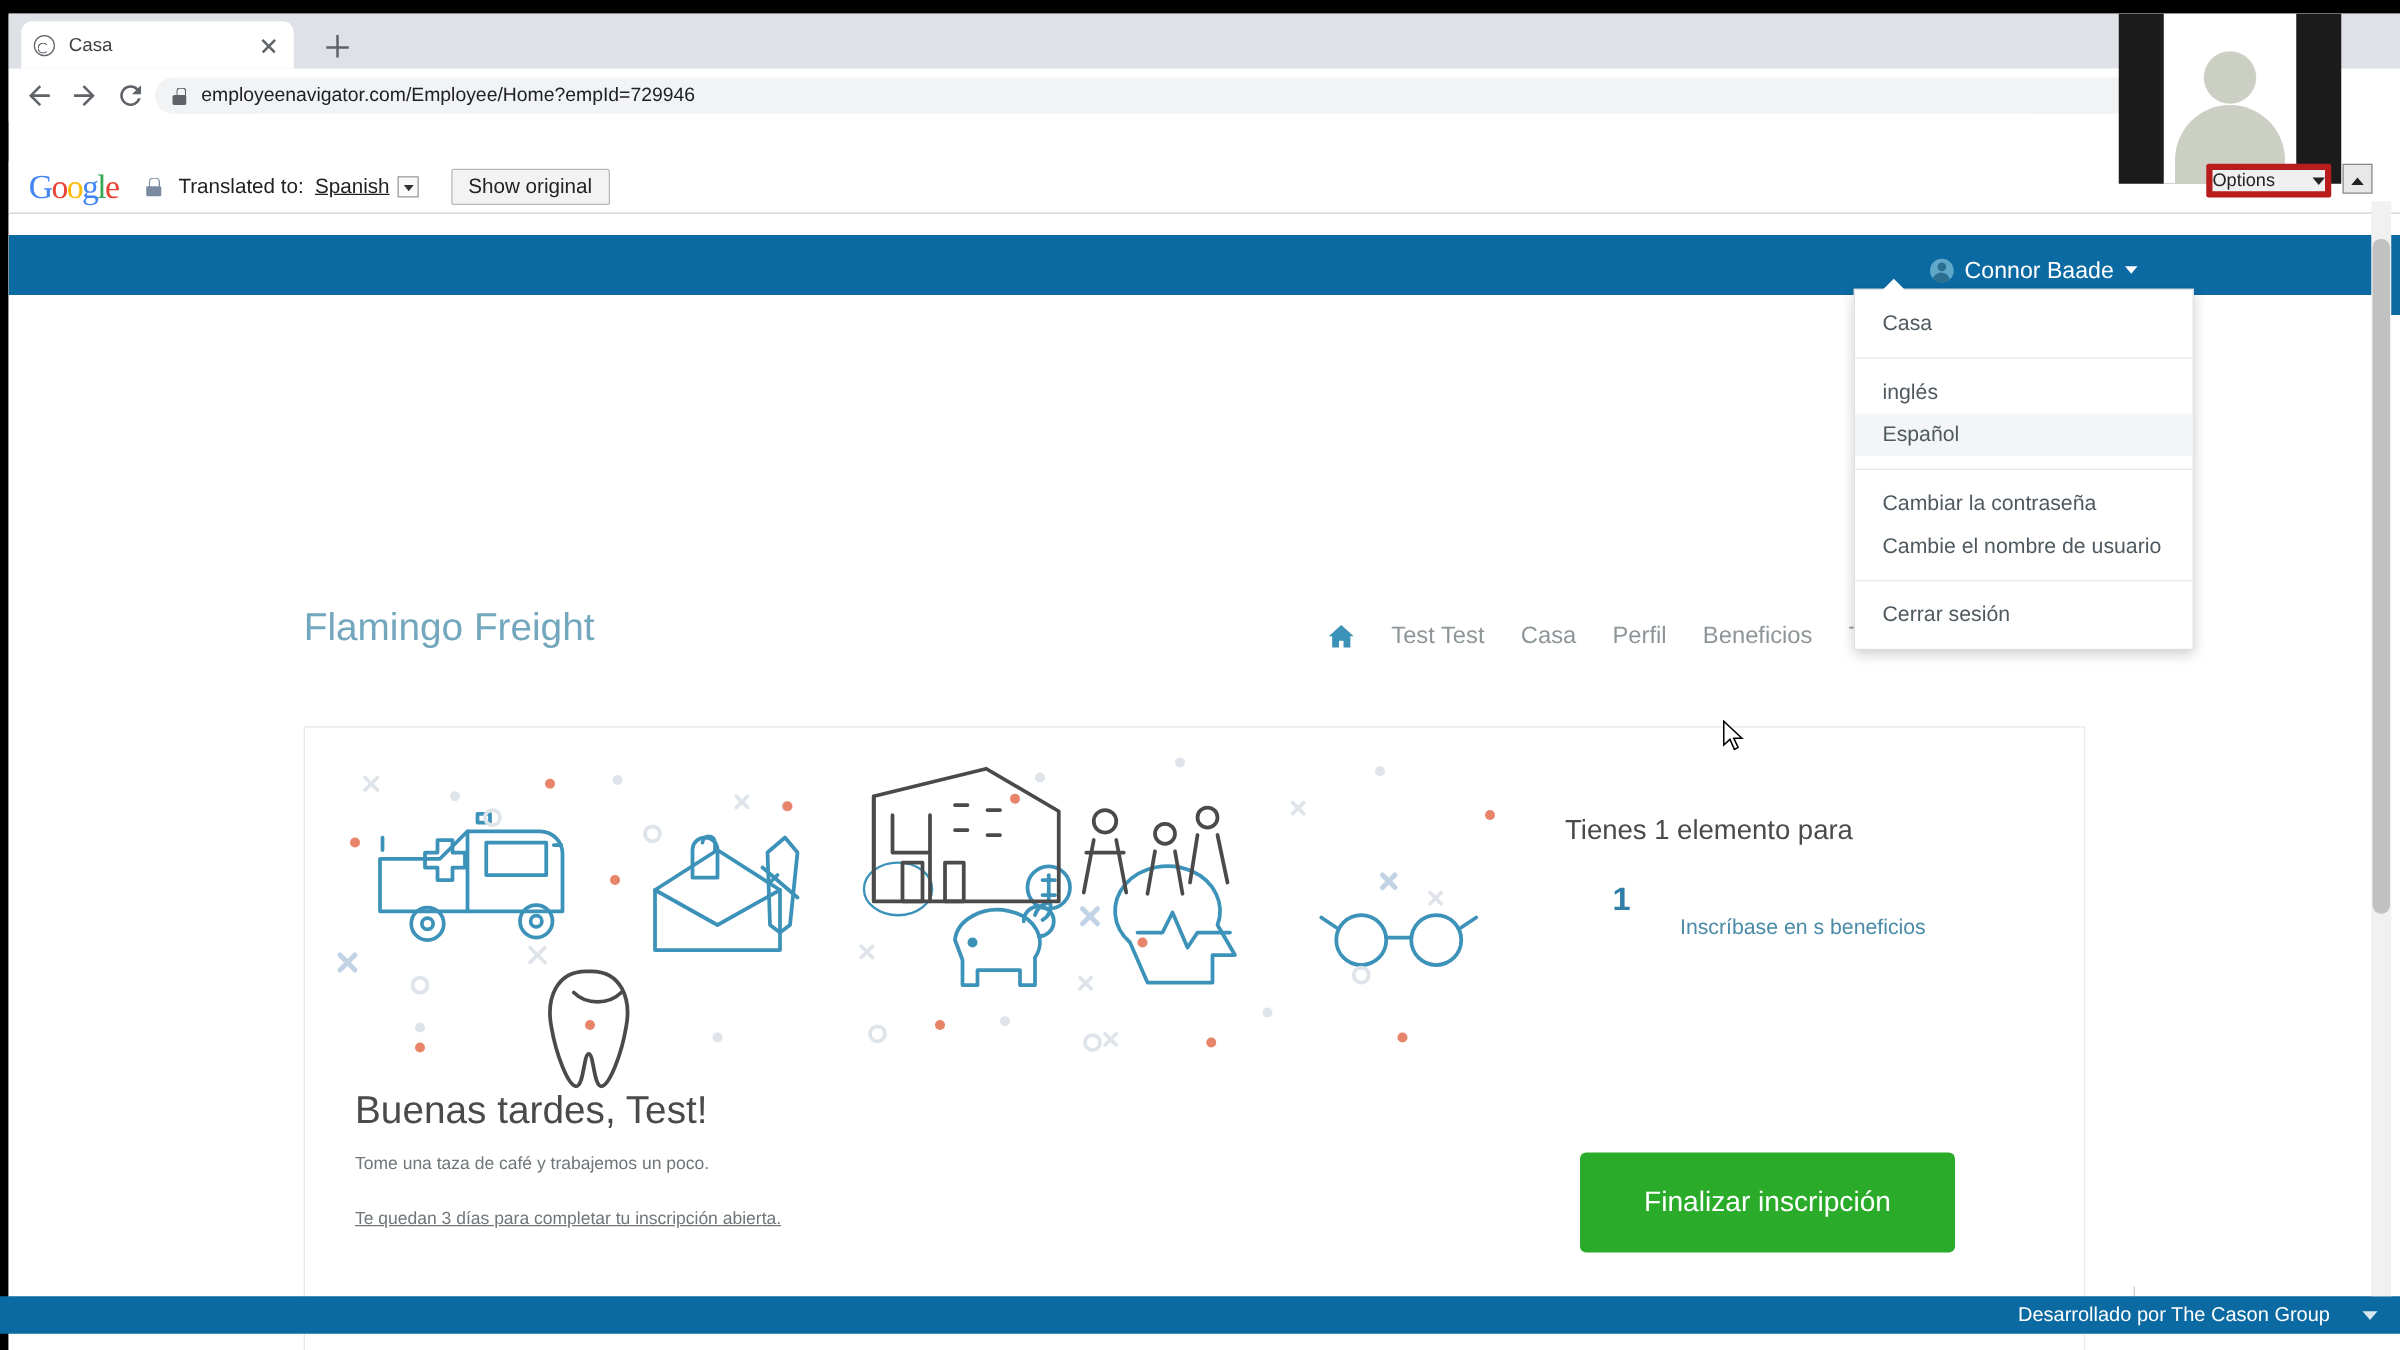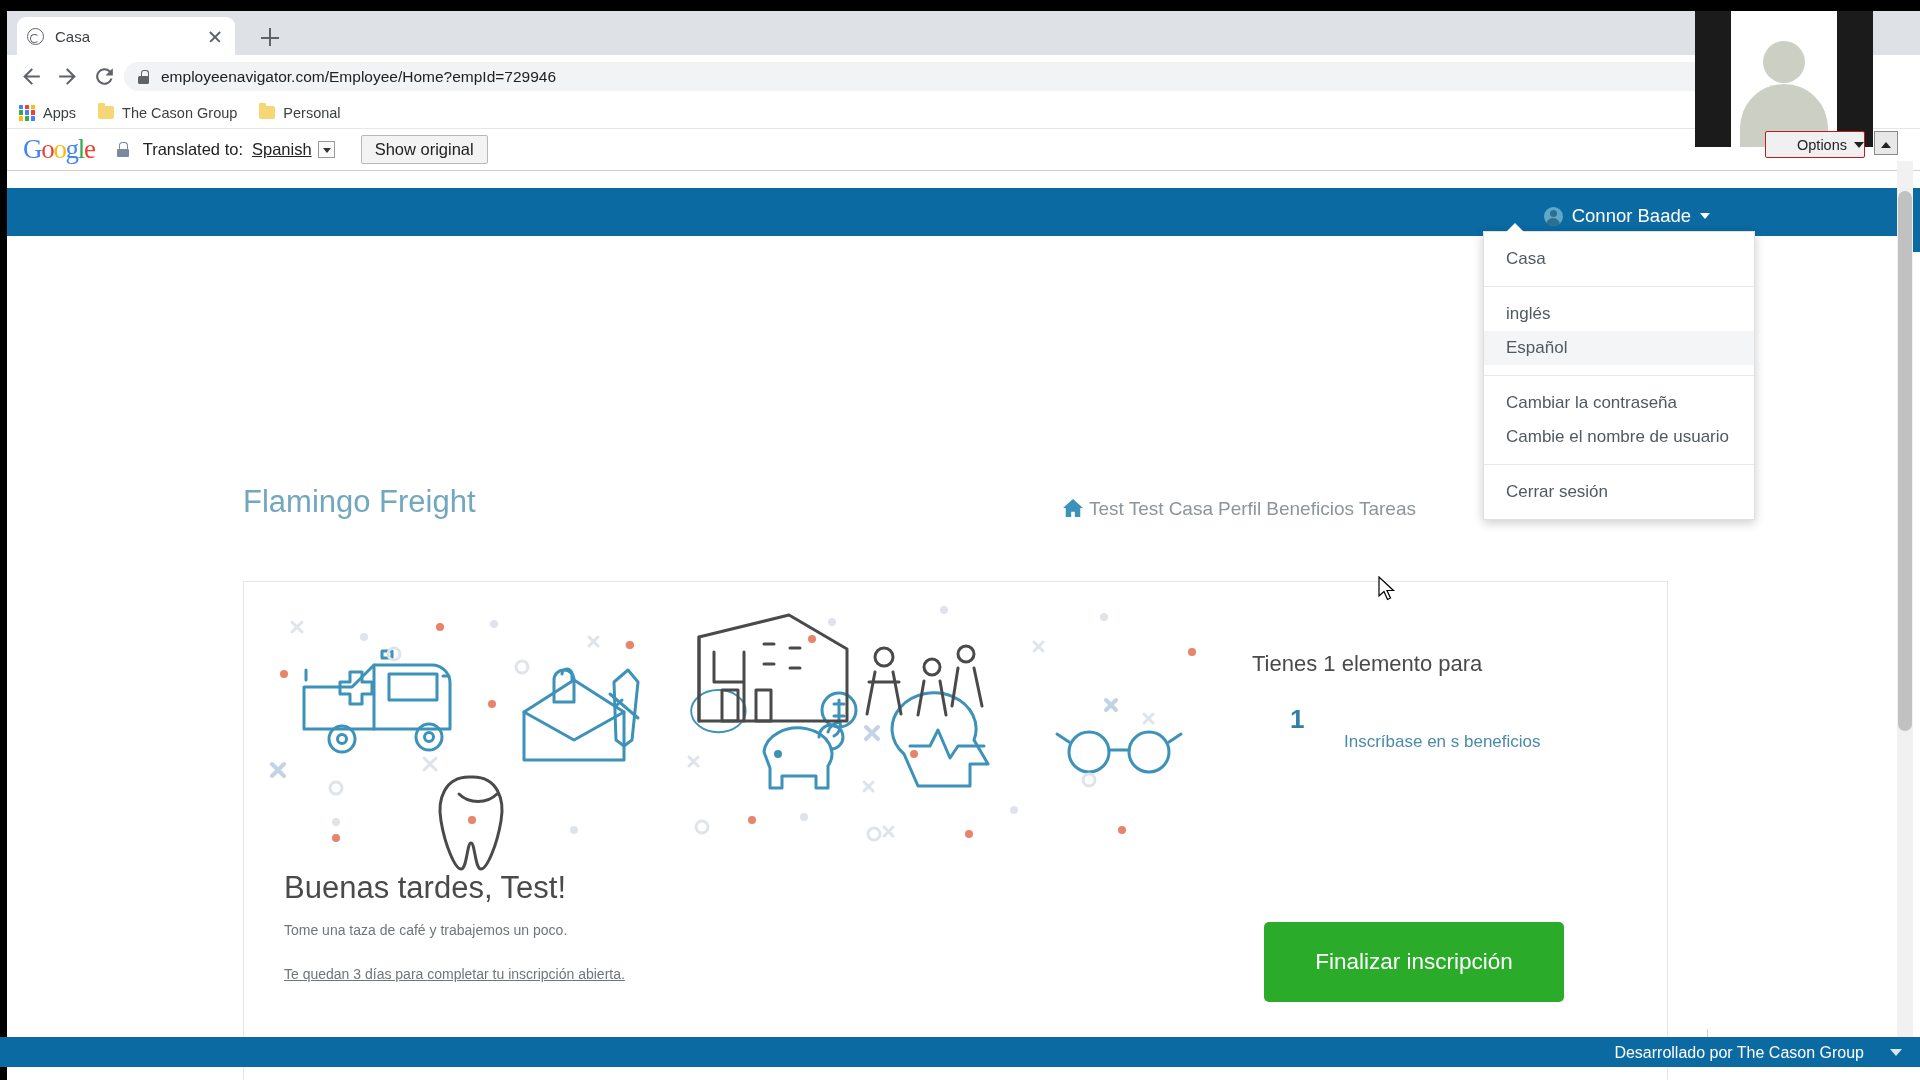--- a/index.html
+++ b/index.html
@@ -108,23 +108,23 @@
 
   
   .pip { position:absolute; left:1695px; top:11px; width:178px; height:136px; background:#1b1b1b; z-index:60; }
   .pip-inner { position:absolute; left:36px; top:0; width:106px; height:136px; background:#fff;
                overflow:hidden; }
   .pip-head { position:absolute; left:50%; top:30px; transform:translateX(-50%);
               width:42px; height:42px; border-radius:50%; background:#ccd0c4; }
   .pip-body { position:absolute; left:50%; top:73px; transform:translateX(-50%);
               width:88px; height:74px; border-radius:44px 44px 0 0; background:#ccd0c4; }
   .pip-options { position:absolute; left:1765px; top:131px; width:100px; height:27px;
-                 background:#f0f0f0; border:1px solid #b91c1c; border-radius:2px; z-index:61;
+                 background:#f0f0f0; border:5px solid #b91c1c; border-radius:2px; z-index:61;
                  font-size:14.5px; color:#222; display:flex; align-items:center;
-                 justify-content:flex-end; cursor:pointer; }
+                 justify-content:space-between; cursor:pointer; }
   .pip-collapse { position:absolute; left:1874px; top:131px; width:24px; height:24px;
                   background:#e8e8e8; border:1px solid #8a8a8a; z-index:61; cursor:pointer; }
   .pip-collapse::after { content:""; position:absolute; left:6px; top:10px;
                          border-left:5px solid transparent; border-right:5px solid transparent;
                          border-bottom:6px solid #222; }
 
   
   .app { position:absolute; left:0; top:161px; width:1913px; height:908px; background:#fff; overflow:hidden; }
 
   .appbar { position:absolute; left:0; top:0; width:1913px; height:64px; background:#0b6aa2;margin-top:16px; }
@@ -147,21 +147,21 @@
                       border-bottom:9px solid #fff; }
   .dd-group { padding:10px 0; }
   .dd-group + .dd-group { border-top:1px solid #e8e8e8; }
   .dd-item { padding:7px 22px; font-size:17px; color:#4f5a60; cursor:pointer; white-space:nowrap; }
   .dd-item.active { background:#f3f5f6; }
 
   .page { position:absolute; left:0; top:64px; width:1895px; height:844px; background:#fff; }
 
   .brand { position:absolute; left:236px; top:248px; font-size:31px; color:#72a7bd; font-weight:400;
            white-space:nowrap; }
-  .mainnav { position:absolute; left:1055px; top:262px; display:flex; align-items:flex-start; gap:5px; }
+  .mainnav { position:absolute; left:1055px; top:262px; display:flex; align-items:center; gap:29px; }
   .home-icon { width:22px; height:20px; position:relative; flex:0 0 auto; }
   .nav-link { font-size:19px; color:#8d9599; white-space:nowrap; cursor:pointer; }
   .nav-link.first { color:#8d9599; }
 
   .hero { position:absolute; left:236px; top:345px; width:1425px; height:505px;
           border:1px solid #e3e8ea; background:#fff; }
   .hero-art { position:absolute; left:0; top:0; width:960px; height:290px; overflow:hidden; }
   .hero-greeting { position:absolute; left:40px; top:288px; font-size:31px; color:#4a4a4a; }
   .hero-line { position:absolute; left:40px; font-size:14px; color:#6f7679; }
   .hero-line1 { top:340px; }
@@ -224,44 +224,20 @@
         <svg width="25" height="25" viewBox="0 0 24 24">
             <path d="M17.65 6.35A8 8 0 1 0 19.73 14h-2.08A6 6 0 1 1 12 6a5.94 5.94 0 0 1 4.22 1.78L13 11h7V4z" fill="#5f6368"></path>
           </svg>
       </div>
       <div class="omnibox">
         <span class="lock-icon"></span>
         <span class="omnibox-url">employeenavigator.com/Employee/Home?empId=729946</span>
       </div>
     </div>
 
-    <div class="bookmarks">
-      <div class="bm-item">
-        <span class="apps-grid">
-          <i></i>
-            <i></i>
-            <i></i>
-            <i></i>
-            <i></i>
-            <i></i>
-            <i></i>
-            <i></i>
-            <i></i>
-        </span>
-        <span class="bm-label">Apps</span>
-      </div>
-      <div class="bm-item">
-        <span class="folder-icon"></span>
-        <span class="bm-label">The Cason Group</span>
-      </div>
-      <div class="bm-item">
-        <span class="folder-icon"></span>
-        <span class="bm-label">Personal</span>
-      </div>
-    </div>
 
     <div class="gtbar">
       <span class="glogo"><span class="b1">G</span><span class="r">o</span><span class="y">o</span><span class="b2">g</span><span class="g">l</span><span class="r2">e</span></span>
       <span class="gt-lock"></span>
       <span class="gt-label">Translated to:</span>
       <span class="gt-lang">Spanish</span>
       <span class="gt-caret"></span>
       <span class="gt-show">Show original</span>
     </div>
 

